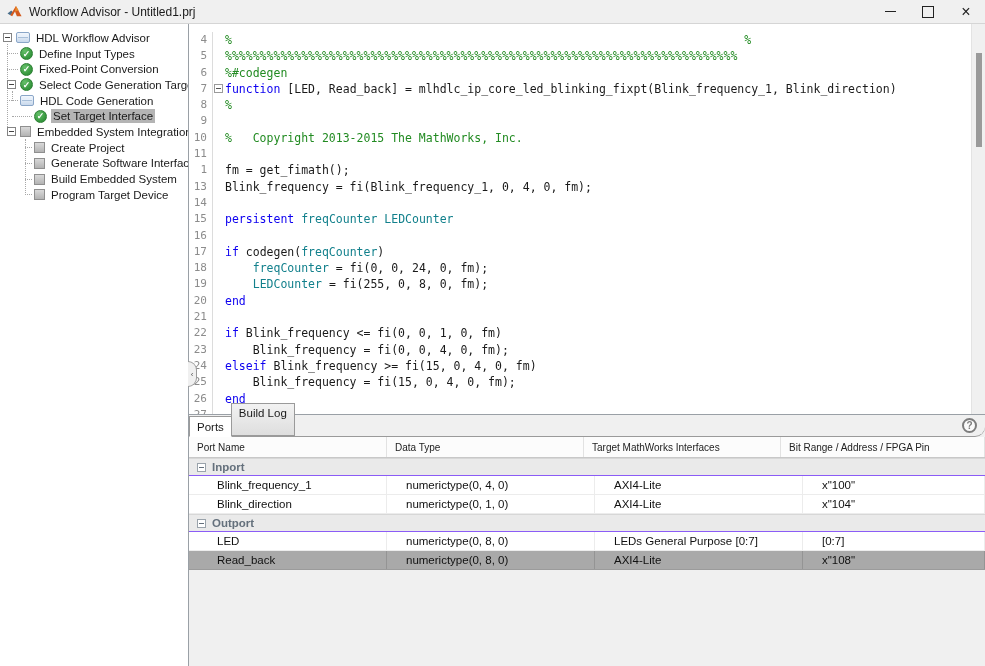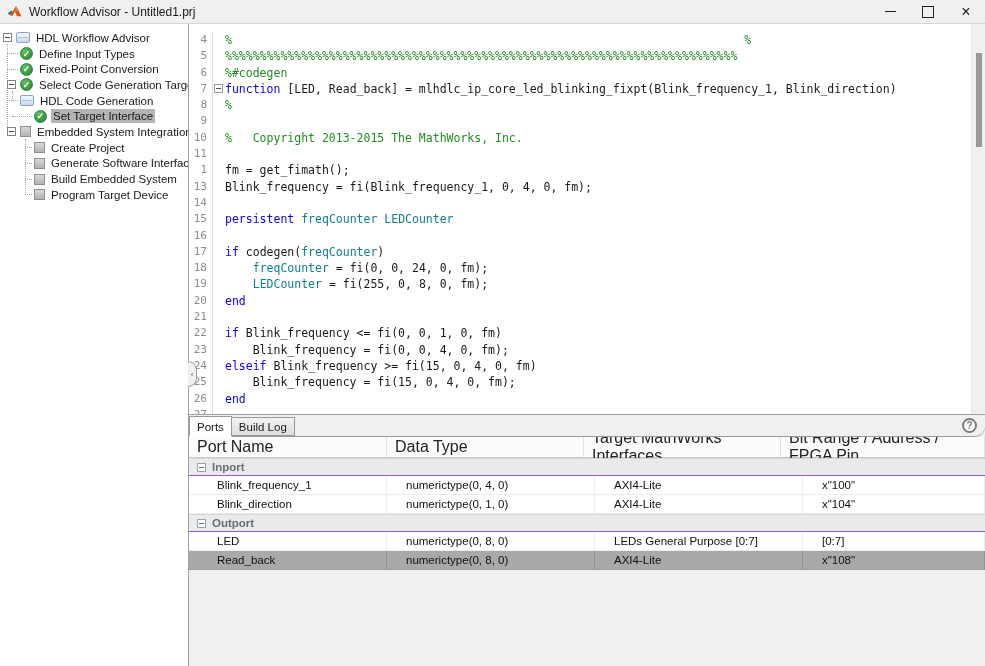--- a/index.html
+++ b/index.html
@@ -83,29 +83,29 @@
   .splitter-handle { position: absolute; left: -1px; top: 337px; width: 9px; height: 26px;
                      background: #f0f0f0; border: 1px solid #9a9a9a; border-left: none;
                      border-radius: 0 9px 9px 0; display: flex; align-items: center; justify-content: center;
                      font-size: 8px; color: #555; z-index: 5; }
 
   
   .bottom { flex: 1; background: #f0f0f0; display: flex; flex-direction: column; min-height: 0; position: relative; }
   .tabbar { height: 22px; flex: none; display: flex; align-items: flex-end; border-bottom: 1px solid #9a9a9a;
             position: relative; background: #f0f0f0; border-radius: 10px; }
   .tab { font-size: 11.5px; color: #1a1a1a; padding: 3px 7px 2px; border: 1px solid #9a9a9a;
-         background: linear-gradient(#f2f2f2, #dedede); margin-right: -1px; height: 19px; }
+         background: linear-gradient(#f2f2f2, #dedede); margin-right: -1px; height: 33px; }
   .tab.active { background: #fff; border-bottom: 1px solid #fff; margin-bottom: -1px; height: 21px; padding-top: 4px; }
   .help-btn { position: absolute; right: 8px; top: 3px; width: 15px; height: 15px; border-radius: 50%;
               border: 2px solid #7d7d7d; color: #7d7d7d; font-size: 10px; font-weight: bold;
               display: flex; align-items: center; justify-content: center; background: #fafafa; }
 
   .tbl { flex: 1; display: flex; flex-direction: column; min-height: 0; }
   .tbl-header { height: 21px; flex: none; display: flex; align-items: center; background: #fcfcfc;
-                border-bottom: 1px solid #c8c8c8; font-size: 16px; color: #222; }
+                border-bottom: 1px solid #c8c8c8; font-size: 10px; color: #222; }
   .hcell { padding-left: 8px; border-right: 1px solid #e2e2e2; height: 100%; display: flex; align-items: center; }
   .c0 { width: 198px; flex: none; } .c1 { width: 197px; flex: none; } .c2 { width: 197px; flex: none; } .c3 { flex: 1; }
   .grp-row { height: 18px; flex: none; display: flex; align-items: center; gap: 6px; padding-left: 8px;
              background: #eaeaea; border-bottom: 1px solid #8b5cf6; border-top: 1px solid #d7d7d7;
              font-size: 11.5px; font-weight: bold; color: #64707c; }
   .grp-exp { width: 9px; height: 9px; border: 1px solid #9aa3ab; background: #fff; position: relative; flex: none; }
   .grp-exp::before { content: ""; position: absolute; left: 1px; right: 1px; top: 3px; height: 1px; background: #64707c; }
   .data-row { height: 19px; flex: none; display: flex; align-items: center; background: #fff;
               border-bottom: 1px solid #ececec; font-size: 11.5px; color: #111; gap: 11px; }
   .dcell { padding-left: 8px; border-right: 1px solid #ececec; height: 100%; display: flex; align-items: center; white-space: nowrap; overflow: hidden; }

